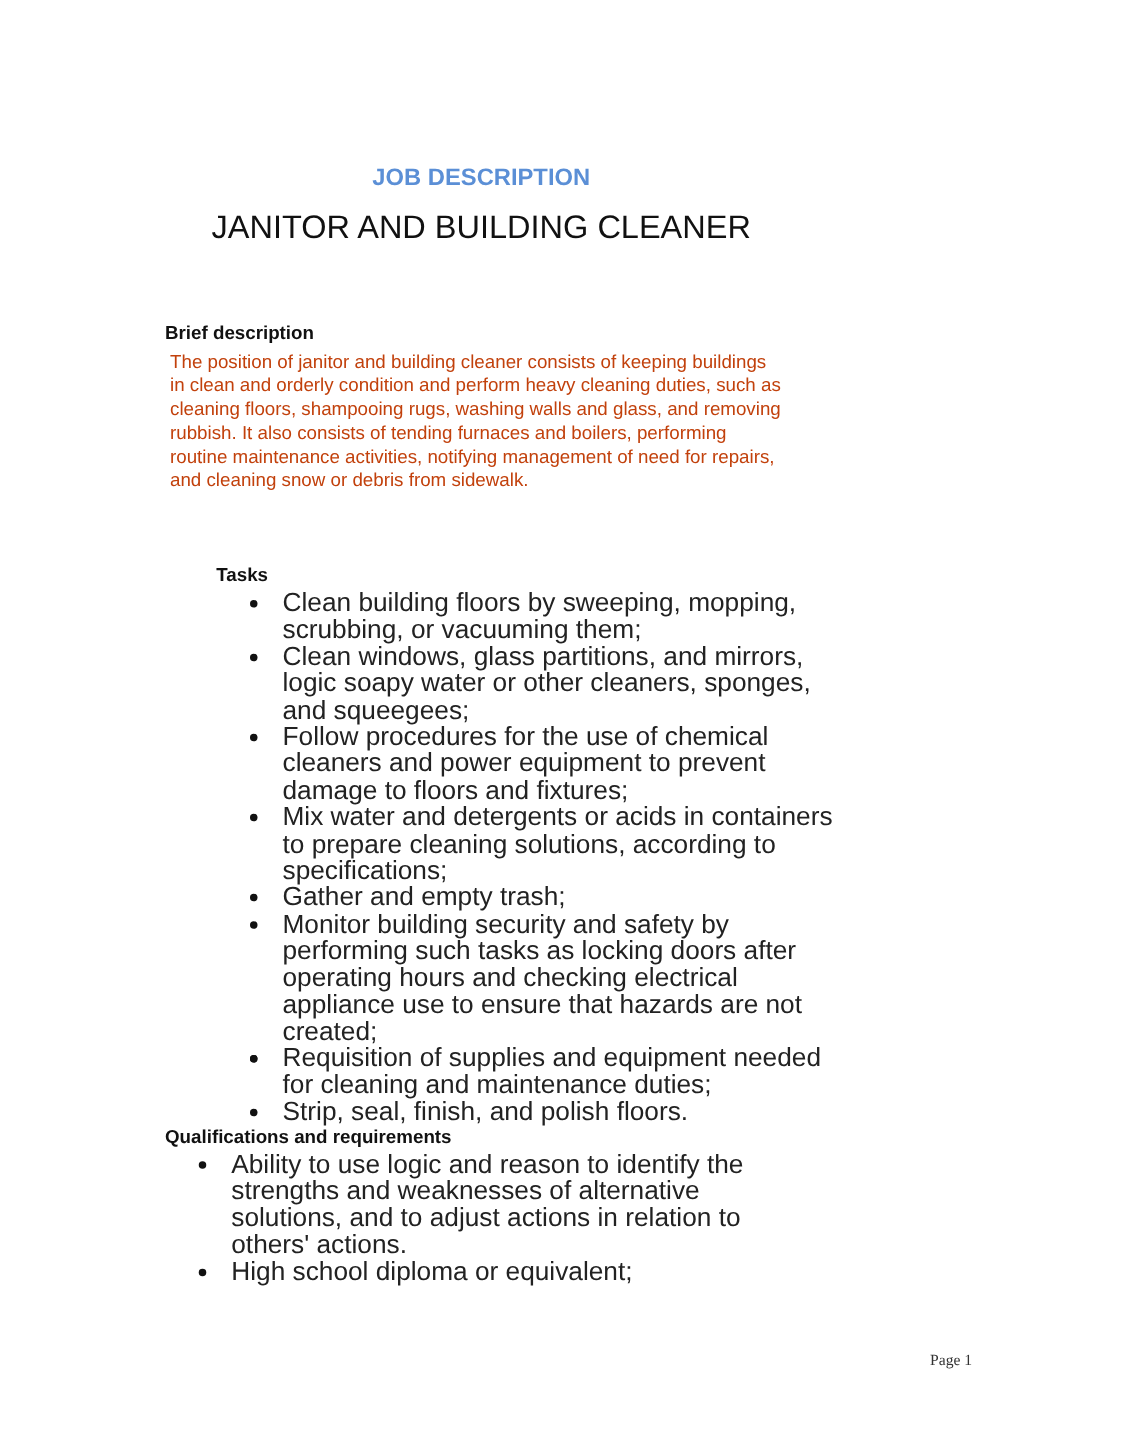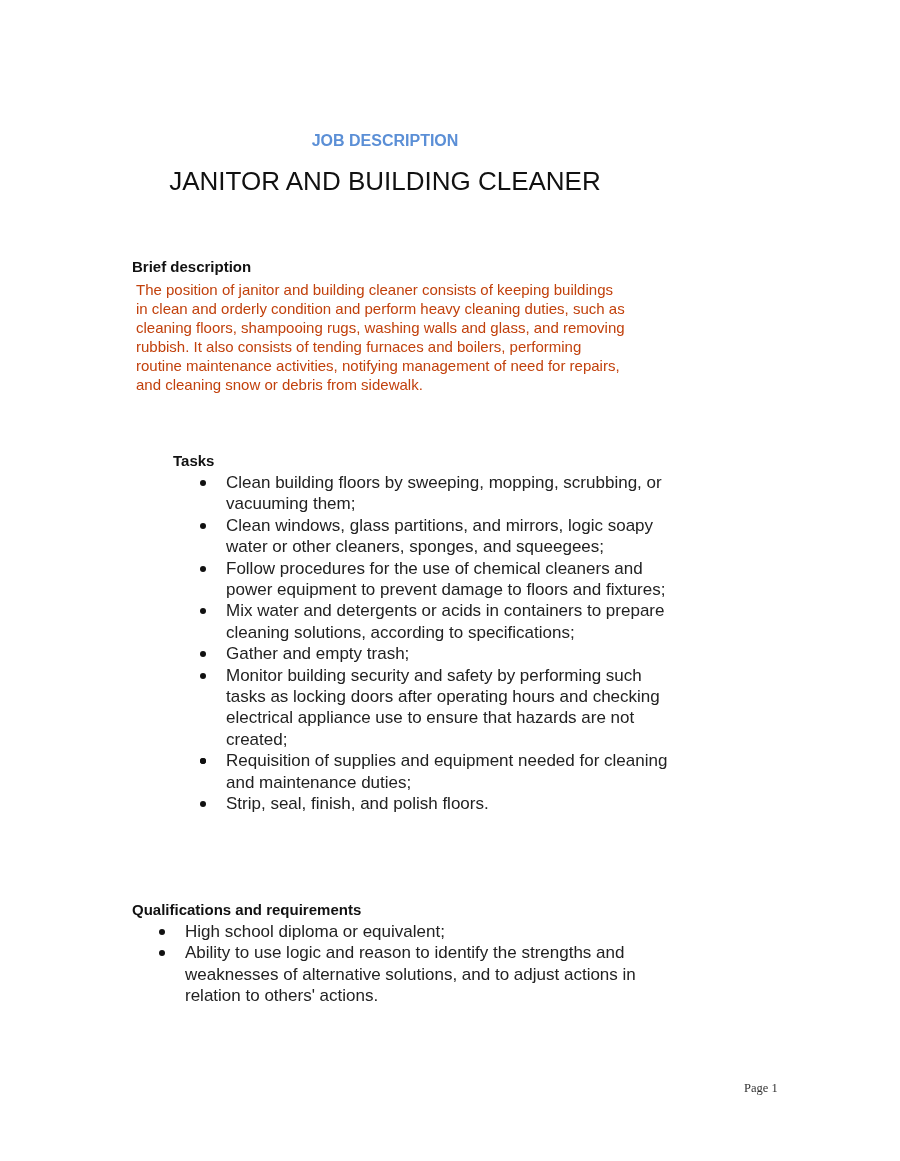--- a/index.html
+++ b/index.html
@@ -23,21 +23,21 @@
       height: 1161px;
       background: #ffffff;
     }
     .doc-kicker {
       position: absolute;
       left: 0;
       width: 770px;
       top: 132px;
       text-align: center;
       font-weight: bold;
-      font-size: 16px;
+      font-size: 19px;
       color: #5b8fd6;
       letter-spacing: 0px;
     }
     .doc-title {
       position: absolute;
       left: 0;
       width: 770px;
       top: 166px;
       text-align: center;
       font-weight: normal;
@@ -63,21 +63,21 @@
       margin: 4px;
     }
     ul.bullets {
       list-style: none;
       margin: 2px 0 0 0;
       padding: 0;
     }
     ul.bullets li {
       position: relative;
       padding-left: 53px;
-      font-size: 17px;
+      font-size: 21px;
       line-height: 21.4px;
       color: #222222;
       width: 455px;
     }
     .bullet-dot {
       position: absolute;
       left: 27px;
       top: 8px;
       width: 6px;
       height: 6px;
@@ -121,20 +121,20 @@
       <li><span class="bullet-dot"></span><span>Monitor building security and safety by performing such tasks as locking doors after operating hours and checking electrical appliance use to ensure that hazards are not created;</span></li>
       <li><span class="bullet-dot"></span></li>
       <li><span class="bullet-dot"></span><span>Requisition of supplies and equipment needed for cleaning and maintenance duties;</span></li>
       <li><span class="bullet-dot"></span><span>Strip, seal, finish, and polish floors.</span></li>
     </ul>
   </div>
 
   <div class="section" id="quals">
     <h2 class="section-heading">Qualifications and requirements</h2>
     <ul class="bullets">
+      <li><span class="bullet-dot"></span><span>Ability to use logic and reason to identify the strengths and weaknesses of alternative solutions, and to adjust actions in relation to others' actions.</span></li>
       <li><span class="bullet-dot"></span><span>High school diploma or equivalent;</span></li>
-      <li><span class="bullet-dot"></span><span>Ability to use logic and reason to identify the strengths and weaknesses of alternative solutions, and to adjust actions in relation to others' actions.</span></li>
     </ul>
   </div>
 
   <div class="page-number">Page 1</div>
 
 </div>
 
 </body></html>

